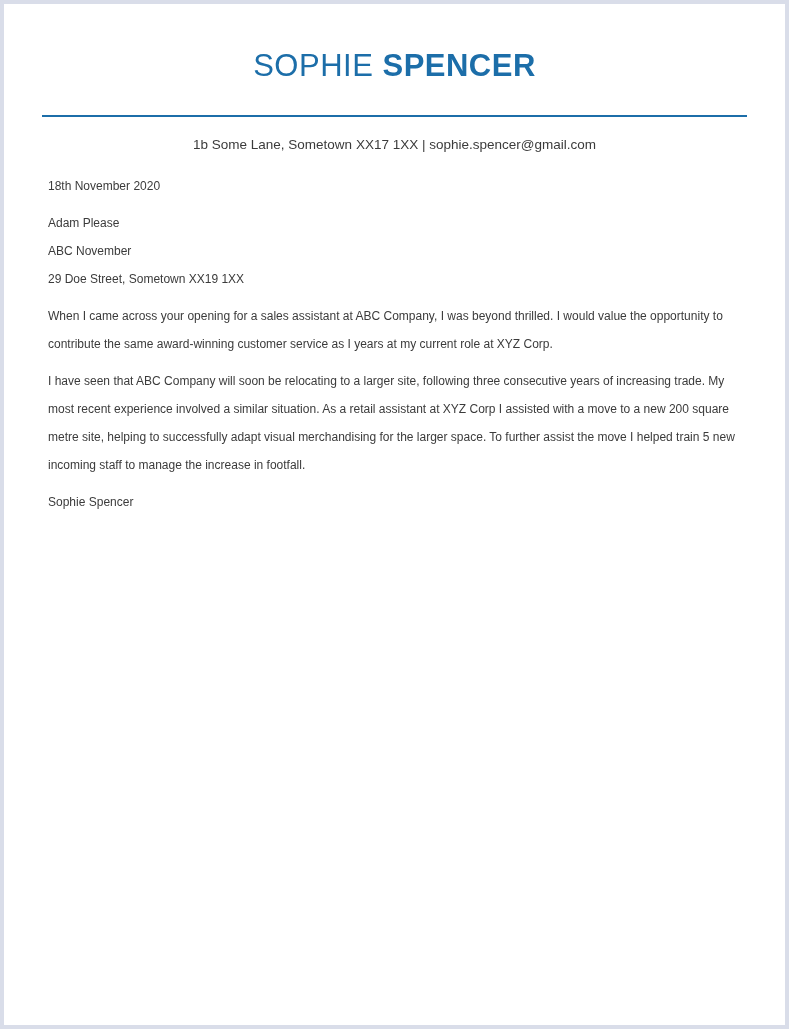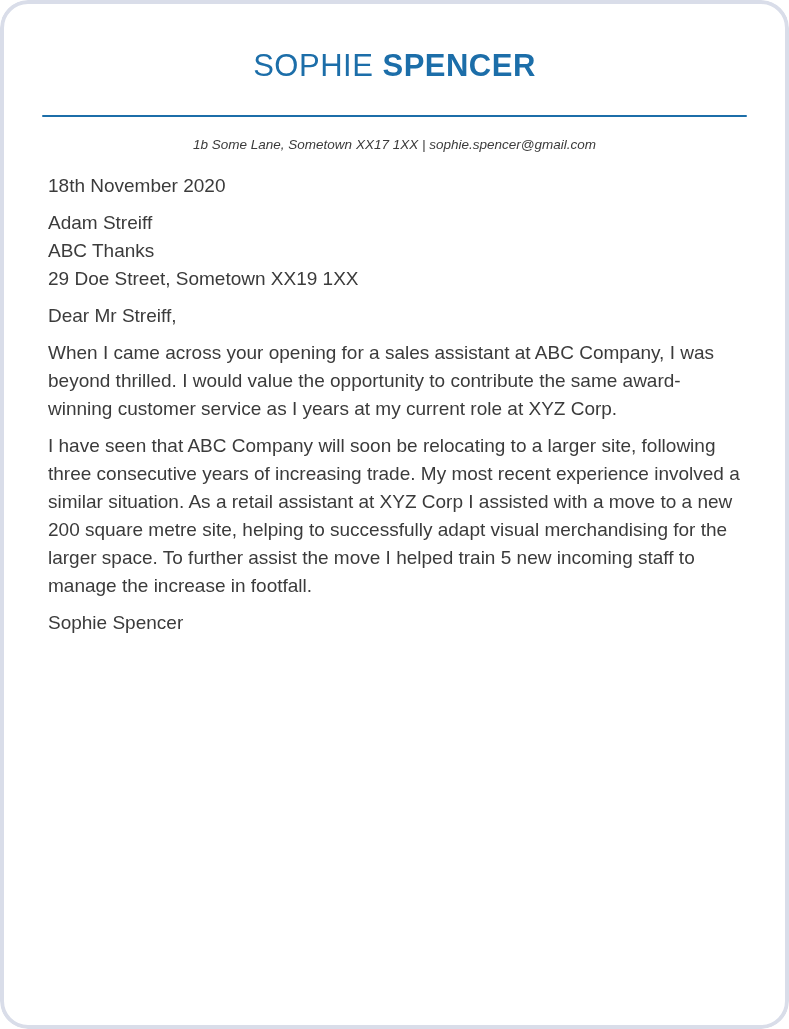--- a/index.html
+++ b/index.html
@@ -1,15 +1,15 @@
 <!DOCTYPE html>
 <html style="--accent: #1c6ea9; --text: #3b3b3b; --frame: #d9dde9;"><head>
 <meta charset="utf-8">
 <style>
-  * { box-sizing: border-box; border-radius: 28px; }
+  * { box-sizing: border-box; }
   html, body { margin: 0; padding: 0; background: #ffffff; }
 
   .frame {
     position: relative;
     width: 789px;
     height: 1029px;
     background: #ffffff;
     border: 4px solid var(--frame, #d9dde9);
     font-family: "Liberation Sans", sans-serif;
     overflow: hidden;
@@ -31,26 +31,25 @@
     background: var(--accent, #1c6ea9);
     margin: 30px 38px 0 38px;
   }
 
   .contact {
     margin-top: 18px;
     text-align: center;
     font-size: 13.5px;
     line-height: 20px;
     color: var(--text, #3b3b3b);
-    font-style: italic;
   }
 
   .body {
     margin: 17px 44px 0 44px;
-    font-size: 19px;
+    font-size: 12px;
     line-height: 28px;
     color: var(--text, #3b3b3b);
   }
   .body p { margin: 0 0 9px 0; }
   .block { margin: 0 0 9px 0; }
   .block p { margin: 0; }
 </style>
 </head>
 <body>
 
@@ -62,28 +61,25 @@
 
   <div class="contact">1b Some Lane, Sometown XX17 1XX | sophie.spencer@gmail.com</div>
 
   <div class="body">
 
     <div class="block">
       <p>18th November 2020</p>
     </div>
 
     <div class="block">
-      <p>Adam Streiff</p>
-      <p>ABC Thanks</p>
+      <p>Adam Please</p>
+      <p>ABC November</p>
       <p>29 Doe Street, Sometown XX19 1XX</p>
     </div>
 
-    <div class="block">
-      <p>Dear Mr Streiff,</p>
-    </div>
 
     <p>When I came across your opening for a sales assistant at ABC Company, I was beyond thrilled. I would value the opportunity to contribute the same award-winning customer service as I years at my current role at XYZ Corp.</p>
 
     <p>I have seen that ABC Company will soon be relocating to a larger site, following three consecutive years of increasing trade. My most recent experience involved a similar situation. As a retail assistant at XYZ Corp I assisted with a move to a new 200 square metre site, helping to successfully adapt visual merchandising for the larger space. To further assist the move I helped train 5 new incoming staff to manage the increase in footfall.</p>
 
 
 
     <div class="block">
       <p>Sophie Spencer</p>
     </div>

